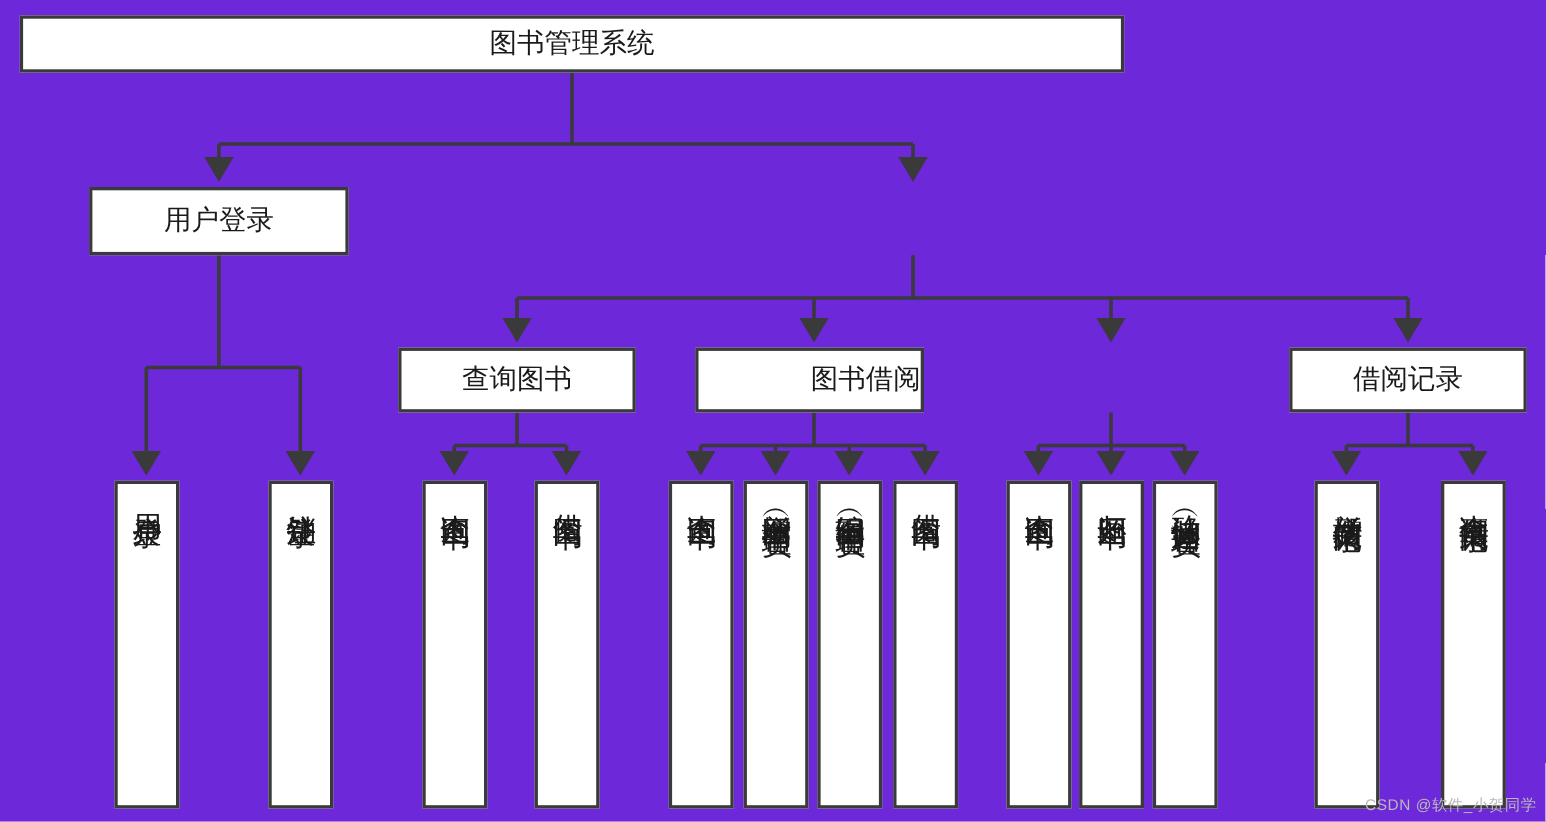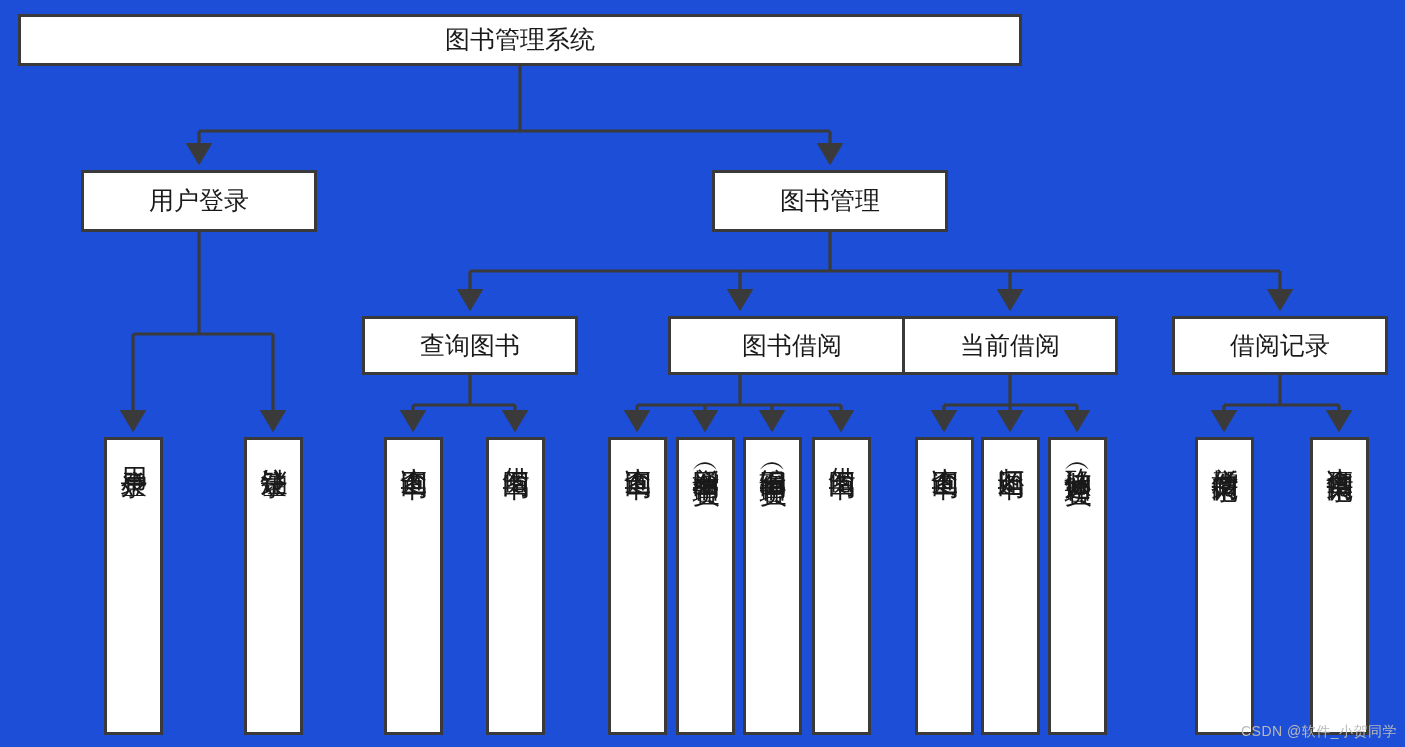--- a/index.html
+++ b/index.html
@@ -7,21 +7,21 @@
     padding: 0;
     background: #ffffff;
   }
   body {
     font-family: "Liberation Sans", "DejaVu Sans", sans-serif;
   }
   #stage {
     position: relative;
     width: 1405px;
     height: 747px;
-    background: #1d4ed8;
+    background: #6d28d9;
     overflow: hidden;
   }
   svg.edges {
     position: absolute;
     left: 0;
     top: 0;
     width: 1405px;
     height: 747px;
     pointer-events: none;
   }
@@ -125,32 +125,26 @@
     </g>
   </svg>
 
   <div class="node root horizontal" style="left:18px; top:14px; width:1004px; height:52px;">
     <span class="label">图书管理系统</span>
   </div>
 
   <div class="node horizontal" style="left:81px; top:170px; width:236px; height:62px;">
     <span class="label">用户登录</span>
   </div>
-  <div class="node horizontal" style="left:712px; top:170px; width:236px; height:62px;">
-    <span class="label">图书管理</span>
-  </div>
 
   <div class="node horizontal" style="left:362px; top:316px; width:216px; height:59px;">
     <span class="label">查询图书</span>
   </div>
-  <div class="node horizontal" style="left:668px; top:316px; width:248px; height:59px;">
+  <div class="node horizontal" style="left:632px; top:316px; width:208px; height:59px;justify-content:flex-end;">
     <span class="label">图书借阅</span>
-  </div>
-  <div class="node horizontal" style="left:902px; top:316px; width:216px; height:59px;">
-    <span class="label">当前借阅</span>
   </div>
   <div class="node horizontal" style="left:1172px; top:316px; width:216px; height:59px;justify-content:center;">
     <span class="label">借阅记录</span>
   </div>
 
   <div class="node vertical" style="left:104px; top:437px; width:59px; height:298px;">
     <span class="label">用户登录</span>
   </div>
   <div class="node vertical" style="left:244px; top:437px; width:59px; height:298px;">
     <span class="label">注销登录</span>

